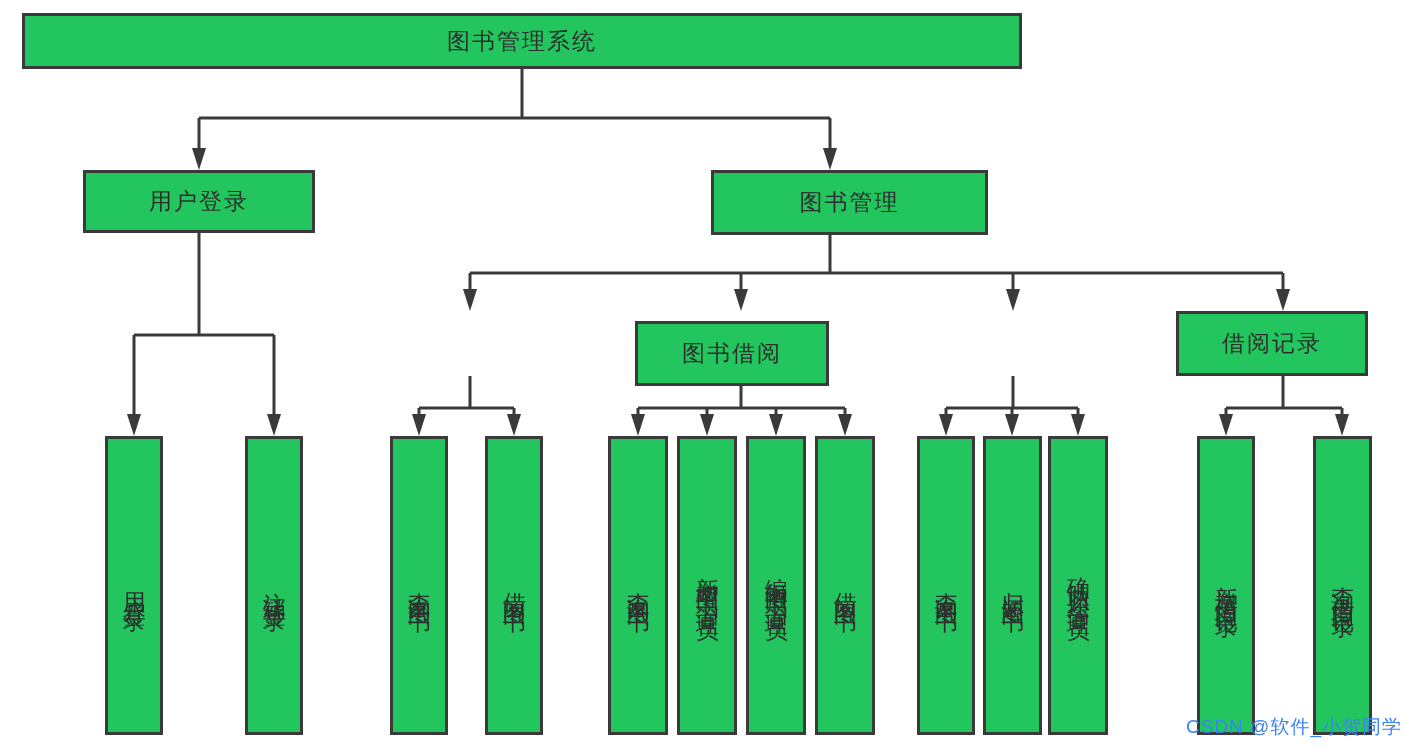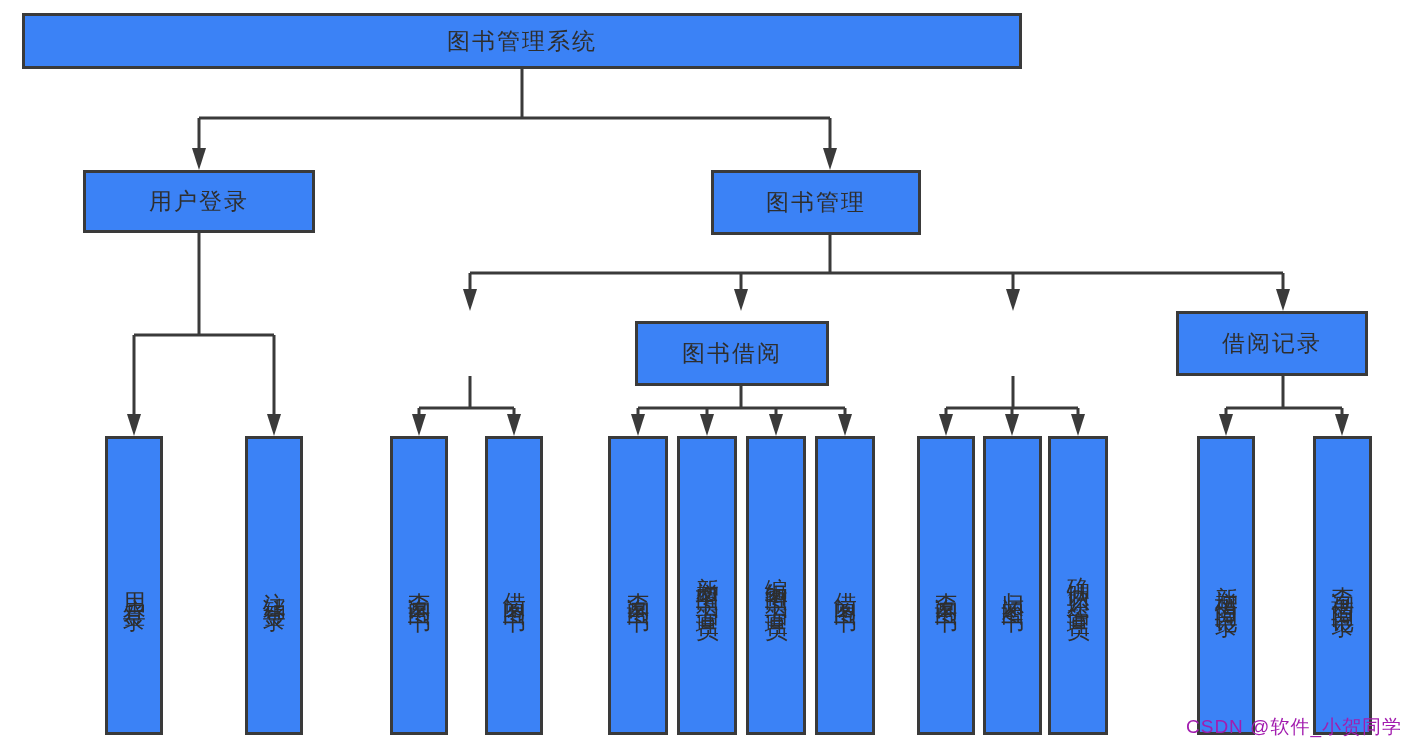--- a/index.html
+++ b/index.html
@@ -11,21 +11,21 @@
     overflow:hidden;
   }
   .connectors {
     position:absolute; left:0; top:0;
     pointer-events:none;
   }
   .node {
     position:absolute;
     box-sizing:border-box;
     border:3px solid #3a3a3a;
-    background:#3b82f6;
+    background:#22c55e;
     display:flex;
     align-items:center;
     justify-content:center;
     color:#2e2e2e;
   }
   .node span {
     font-size:23px;
     letter-spacing:2px;
     white-space:nowrap;
   }
@@ -34,21 +34,21 @@
     text-orientation:mixed;
     letter-spacing:6px;
     line-height:1.1;
     white-space:normal;
   }
   .watermark {
     position:absolute;
     left:1186px; top:714px;
     font-size:19px;
     letter-spacing:1px;
-    color:#a21caf;
+    color:#3b82f6;
     white-space:nowrap;
   }
 </style>
 </head>
 <body>
 
 <div class="canvas">
 
   <svg class="connectors" width="1405" height="747" viewBox="0 0 1405 747">
     <g stroke="#3a3a3a" stroke-width="3" fill="none">
@@ -93,21 +93,21 @@
     </g>
   </svg>
 
   <div class="node" style="left:22px;top:13px;width:1000px;height:56px">
     <span>图书管理系统</span>
   </div>
 
   <div class="node" style="left:83px;top:170px;width:232px;height:63px">
     <span>用户登录</span>
   </div>
-  <div class="node" style="left:711px;top:170px;width:210px;height:65px">
+  <div class="node" style="left:711px;top:170px;width:277px;height:65px">
     <span>图书管理</span>
   </div>
 
   <div class="node" style="left:635px;top:321px;width:194px;height:65px">
     <span>图书借阅</span>
   </div>
   <div class="node" style="left:1176px;top:311px;width:192px;height:65px">
     <span>借阅记录</span>
   </div>
 

